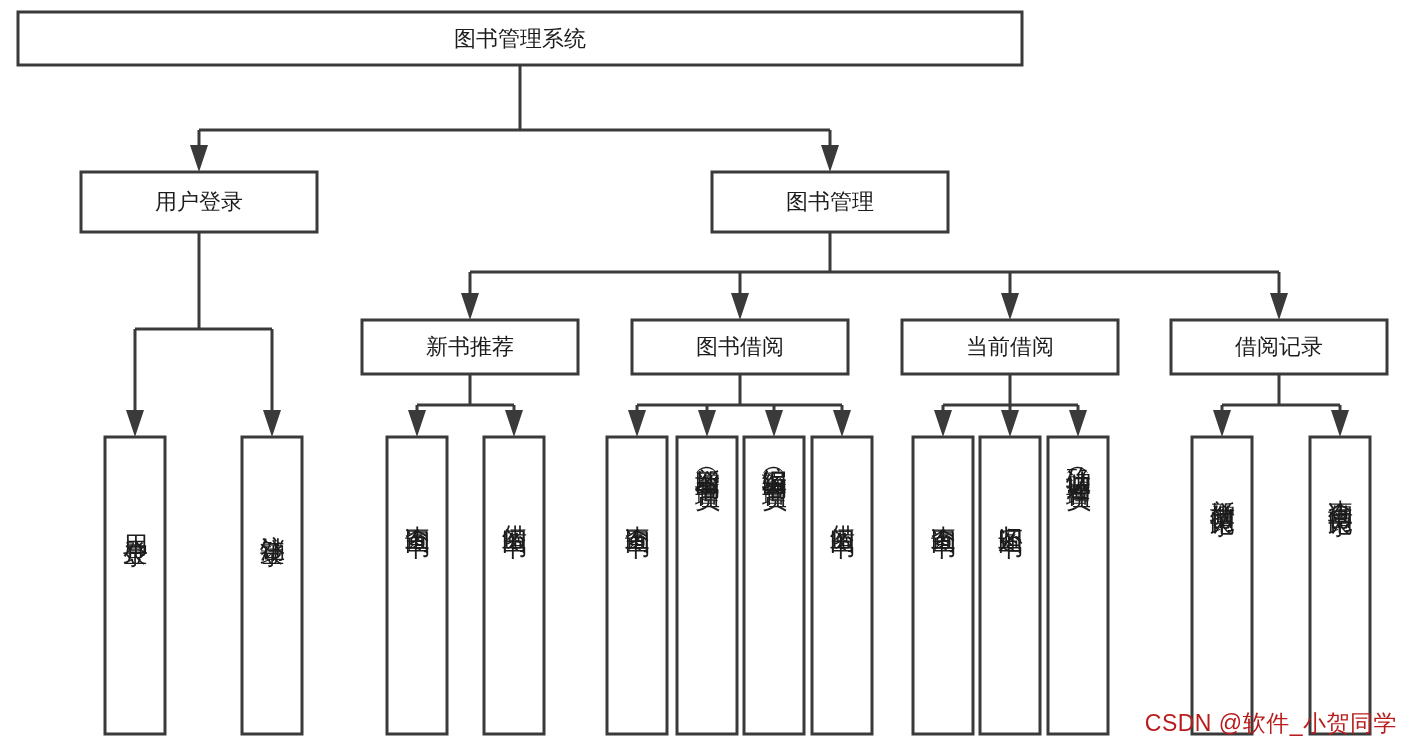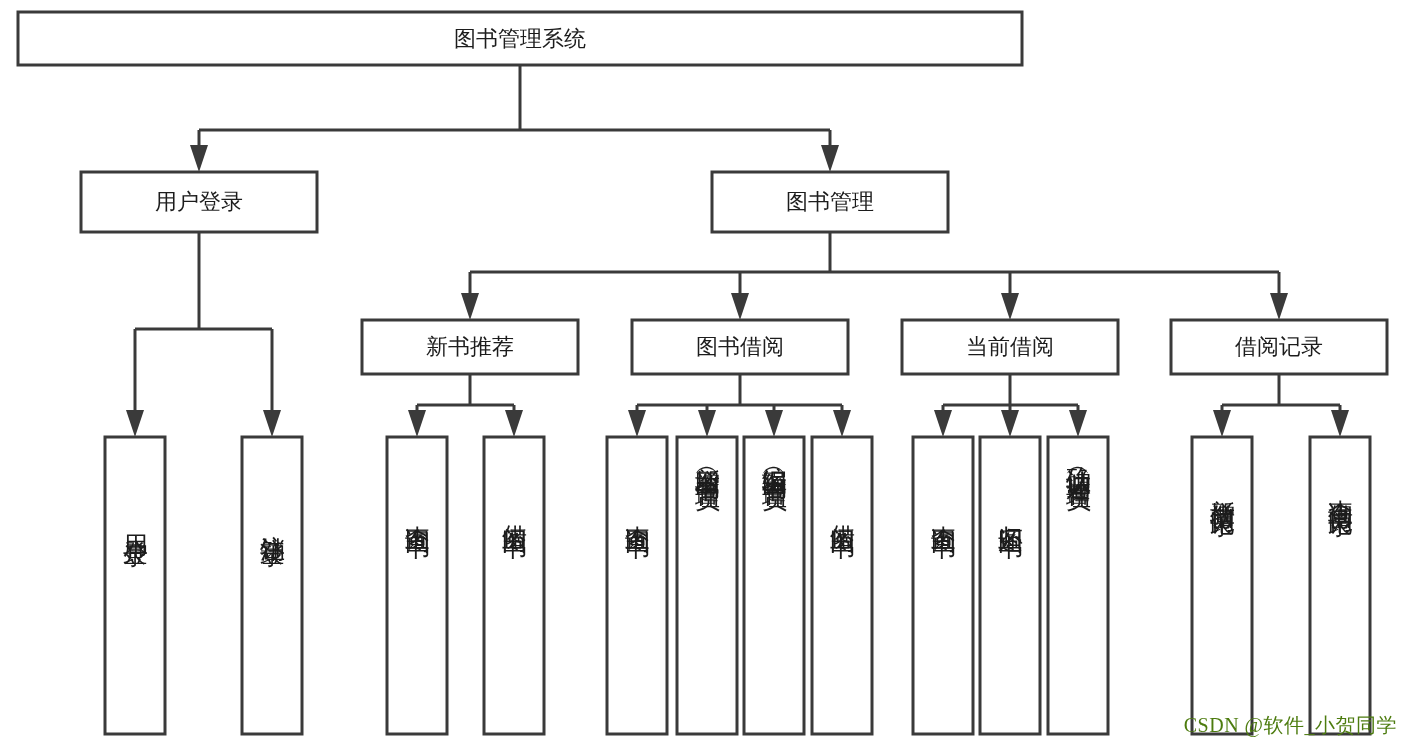--- a/index.html
+++ b/index.html
@@ -63,23 +63,23 @@
     font-size: 25px;
     line-height: 1.04;
     letter-spacing: 3px;
     color: #1c1c1c;
     white-space: nowrap;
   }
   #watermark {
     position: absolute;
     right: 8px;
     bottom: 8px;
-    font-family: Liberation Serif, serif;
-    font-size: 20px;
-    color: #4d7c0f;
+    font-family: Liberation Sans, sans-serif;
+    font-size: 23px;
+    color: #b91c1c;
     letter-spacing: 0.5px;
     white-space: nowrap;
   }
 </style>
 </head>
 <body>
 
 <div id="diagram-root">
 
   <svg id="flow" viewBox="0 0 1405 747">

